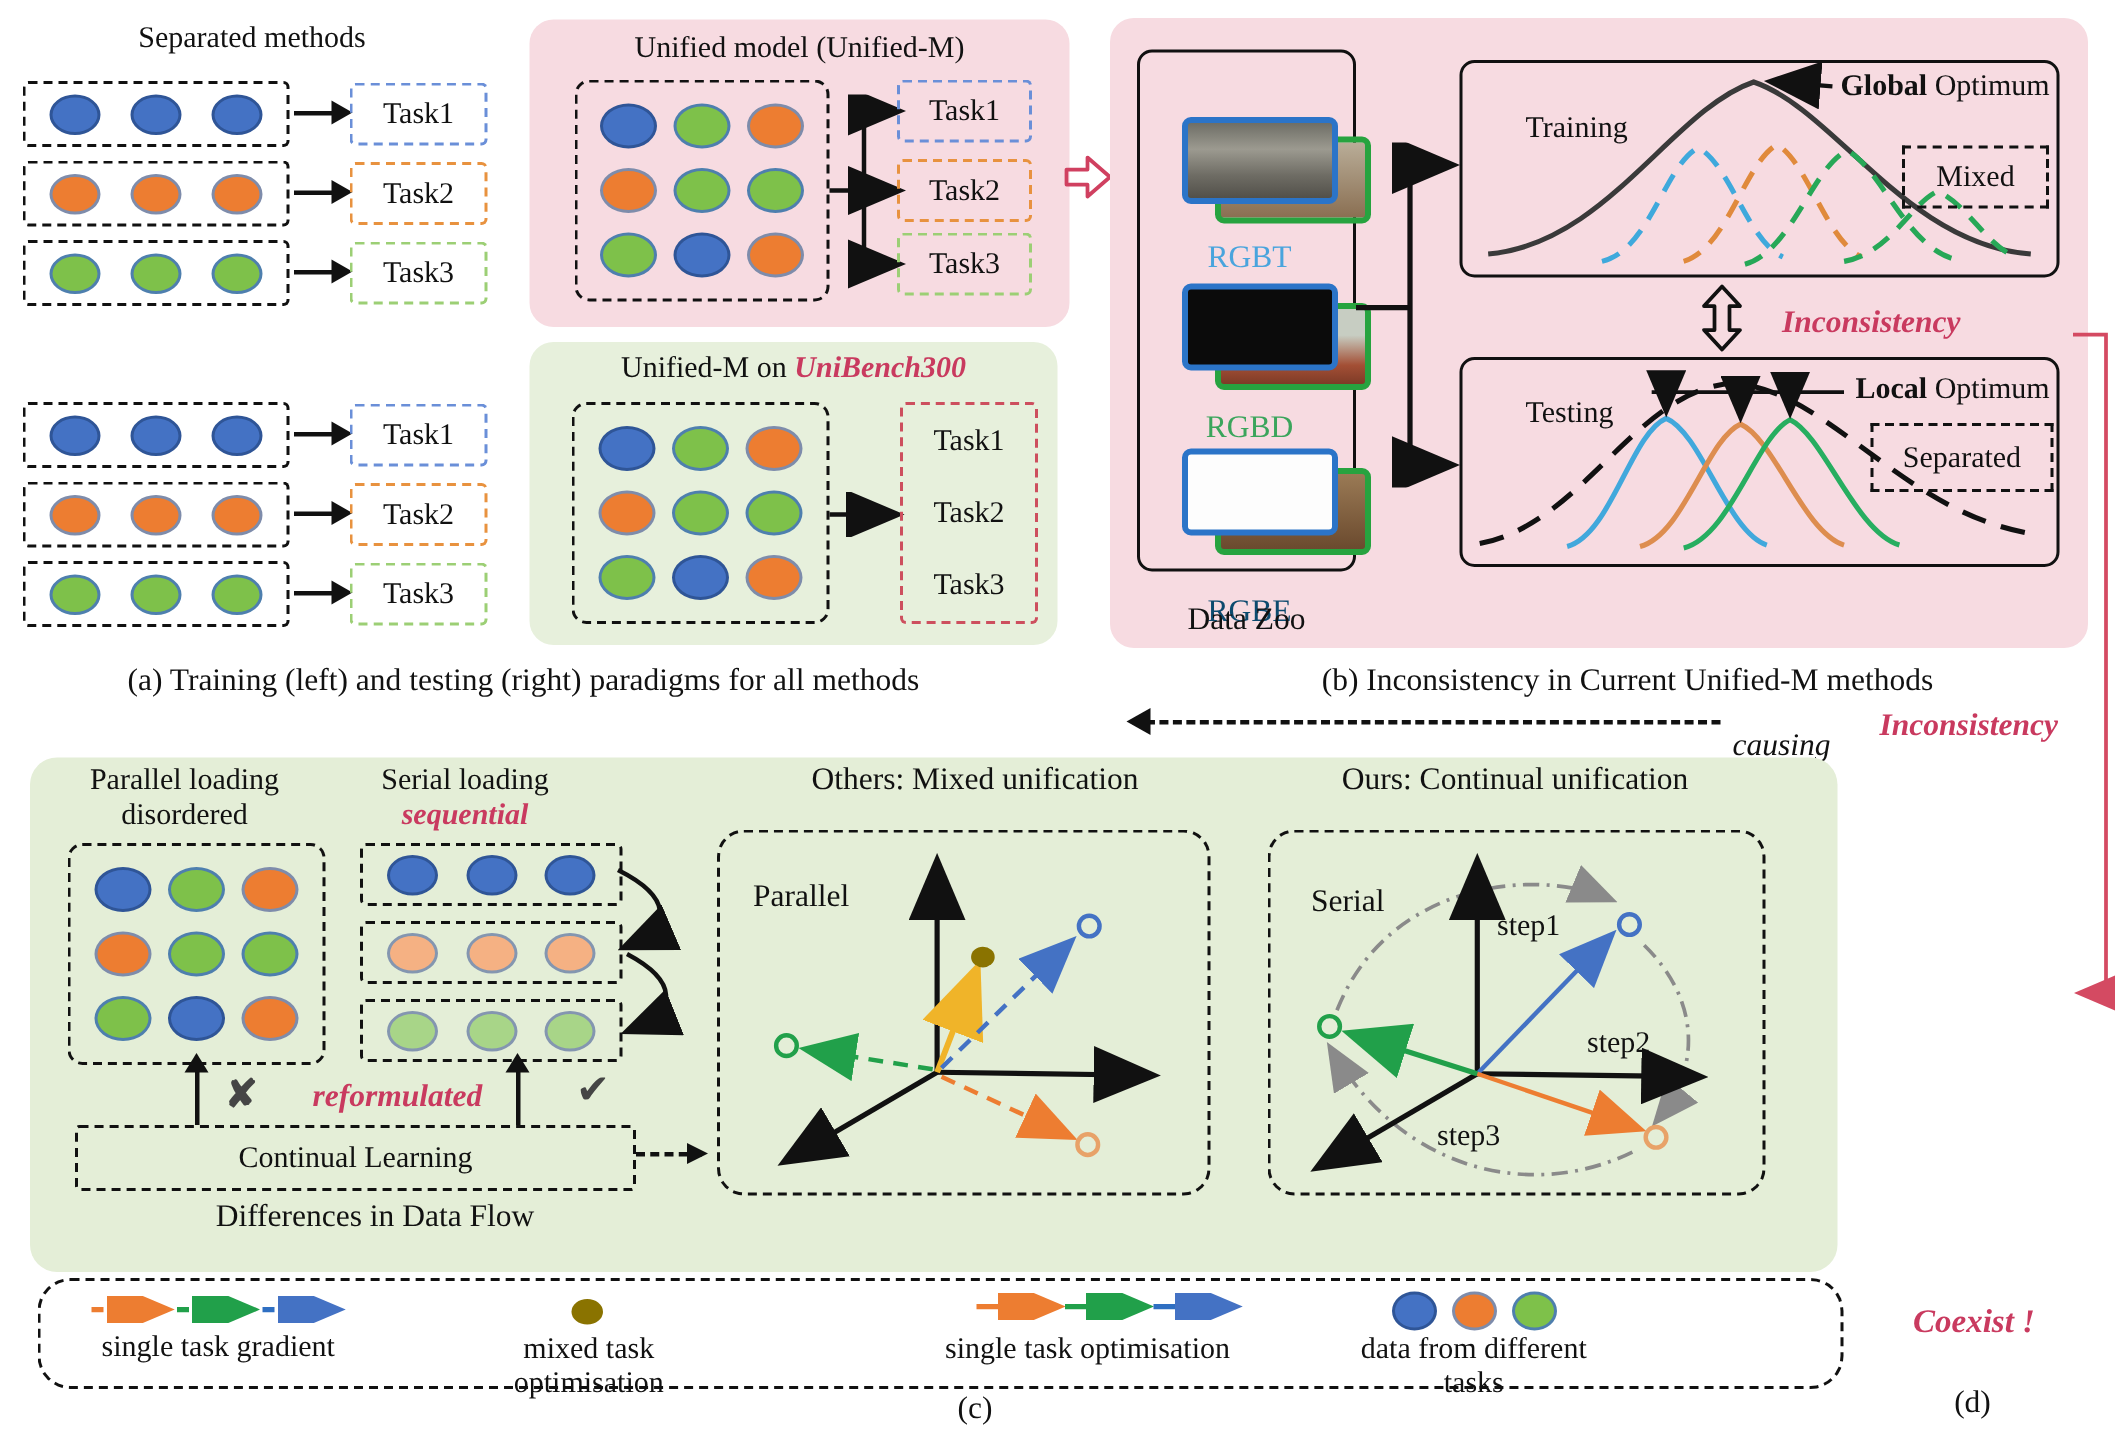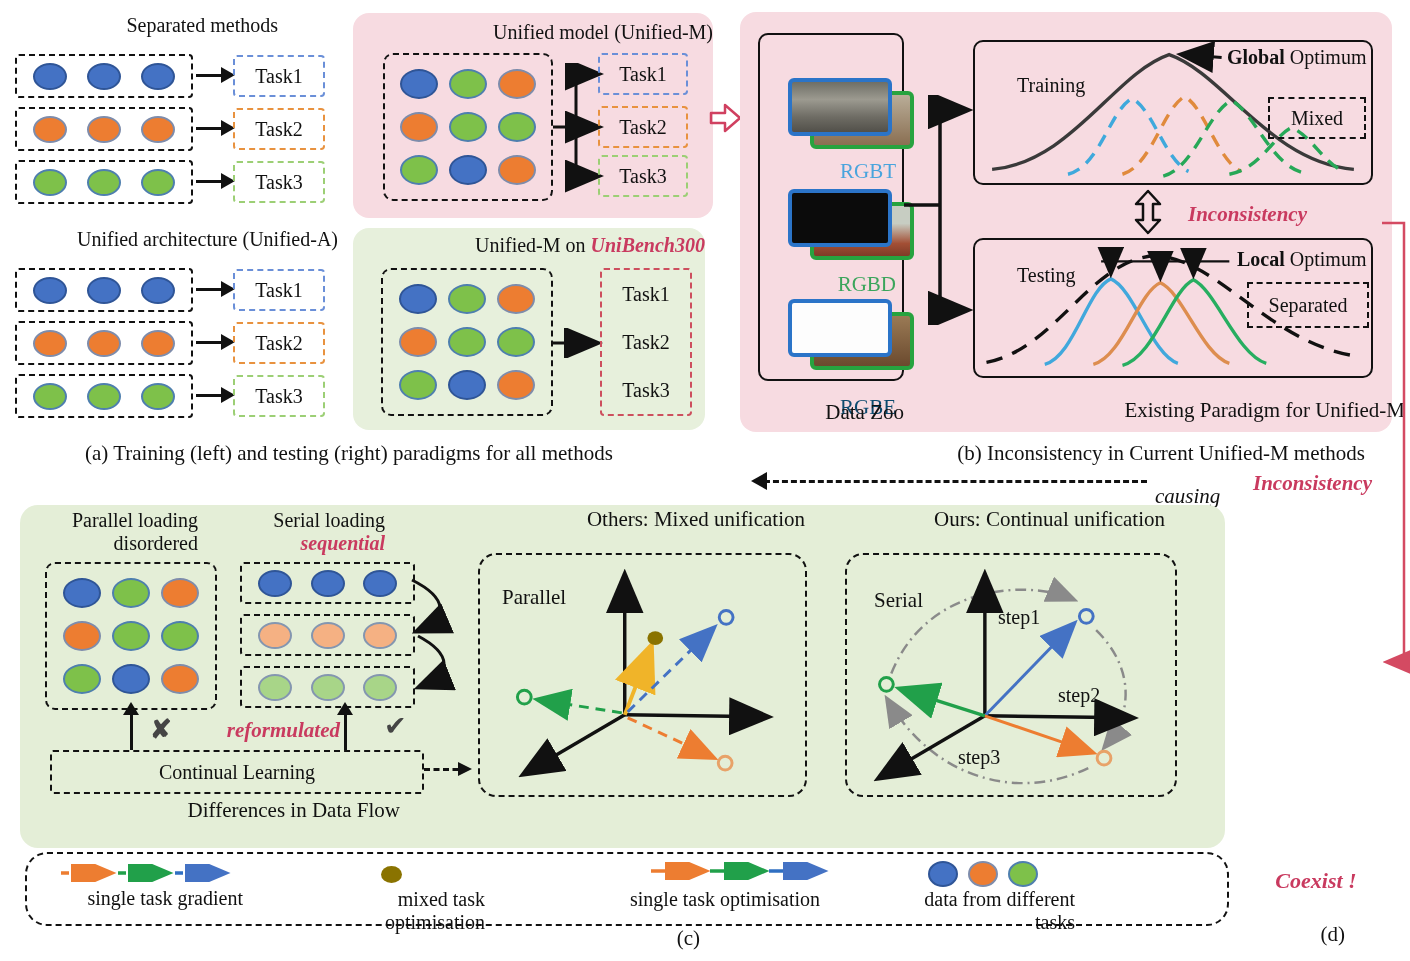--- a/index.html
+++ b/index.html
@@ -1,19 +1,19 @@
 <!DOCTYPE html>
 <html><head>
 <meta charset="utf-8">
 <style>
   html,body{margin:0;padding:0;}
   #fig{position:relative;width:1410px;height:961px;background:#ffffff;overflow:hidden;
        font-family:"Liberation Serif",serif;color:#111;}
   .abs{position:absolute;}
-  .ctr{text-align:right;}
+  .ctr{text-align:center;}
   .t20{font-size:20px;line-height:1.15;}
   .t21{font-size:21px;line-height:1.15;}
   .red{color:#C93A5F;font-weight:bold;font-style:italic;}
   .pinkbox{background:#F7DBE1;border-radius:16px;}
   .greenbox{background:#E7F0DC;border-radius:16px;}
   .dashbox{border:2.5px dashed #111;}
   .rowbox{border:2.5px dashed #111;border-radius:4px;display:flex;justify-content:space-between;align-items:center;padding:0 16px;box-sizing:border-box;}
   .gridbox{border:2.5px dashed #111;border-radius:10px;display:grid;grid-template-columns:repeat(3,1fr);place-items:center;padding:8px 10px;box-sizing:border-box;}
   .dot{display:inline-block;width:34px;height:27px;border-radius:50%;border:2.5px solid #6B84A8;box-sizing:border-box;}
   .gridbox .dot{width:38px;height:30px;}
@@ -87,21 +87,20 @@
       <span class="dot green"></span>
       <span class="dot green"></span>
     </div>
   <div class="harrow" style="left:196px;top:74px;width:26px;"></div>
   <div class="harrow" style="left:196px;top:127px;width:26px;"></div>
   <div class="harrow" style="left:196px;top:180px;width:26px;"></div>
   <div class="abs taskbox tb-blue" style="left:233px;top:55px;width:92px;height:42px;">Task1</div>
   <div class="abs taskbox tb-orange" style="left:233px;top:108px;width:92px;height:42px;">Task2</div>
   <div class="abs taskbox tb-green" style="left:233px;top:161px;width:92px;height:42px;">Task3</div>
 
-  <div class="abs t20 ctr" style="left:28px;top:228px;width:310px;">Unified architecture (Unified-A)</div>
   <div class="abs rowbox" style="left:15px;top:268px;width:178px;height:44px;">
       <span class="dot blue"></span>
       <span class="dot blue"></span>
       <span class="dot blue"></span>
     </div>
   <div class="abs rowbox" style="left:15px;top:321px;width:178px;height:44px;">
       <span class="dot orange"></span>
       <span class="dot orange"></span>
       <span class="dot orange"></span>
     </div>
@@ -227,21 +226,20 @@
         <line x1="187" y1="22" x2="187" y2="36" stroke="#111" stroke-width="2.5" marker-end="url(#ah-k)"></line>
         <line x1="221" y1="22" x2="221" y2="33" stroke="#111" stroke-width="2.5" marker-end="url(#ah-k)"></line>
       </svg>
       <div class="abs t20" style="left:42px;top:24px;">Testing</div>
       <div class="abs t20" style="left:262px;top:8px;white-space:nowrap;">
         <b>Local</b><span> Optimum</span>
       </div>
       <div class="abs dashbox t20" style="left:272px;top:42px;width:118px;height:42px;display:flex;align-items:center;justify-content:center;">Separated</div>
     </div>
 
-    <div class="abs t21 ctr" style="left:275px;top:386px;width:390px;">Existing Paradigm for Unified-M</div>
   </div>
 
   <div class="abs t21 ctr" style="left:805px;top:441px;width:560px;">(b) Inconsistency in Current Unified-M methods</div>
 
   <div class="dash-left" style="left:755px;top:480px;width:392px;"></div>
   <div class="abs t21" style="left:1155px;top:484px;font-style:italic;">causing</div>
   <div class="abs red t21" style="left:1253px;top:471px;">Inconsistency</div>
 
   <svg class="abs" style="left:1378px;top:214px;" width="32" height="460">
     <path d="M4,9 H26 V448 H12" stroke="#D44A62" stroke-width="2.5" fill="none" marker-end="url(#ah-r)"></path>

